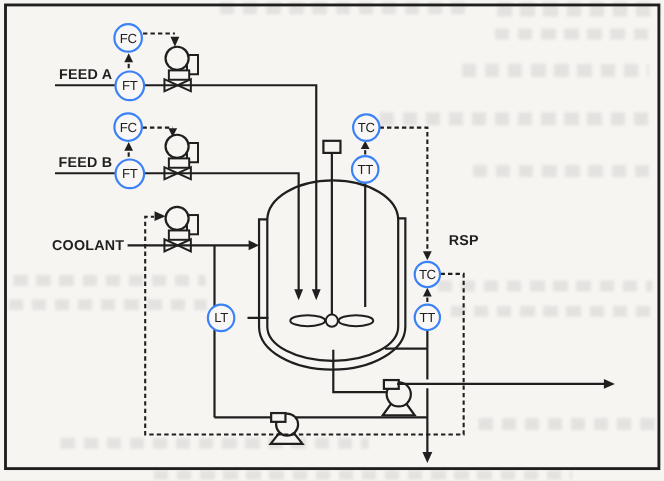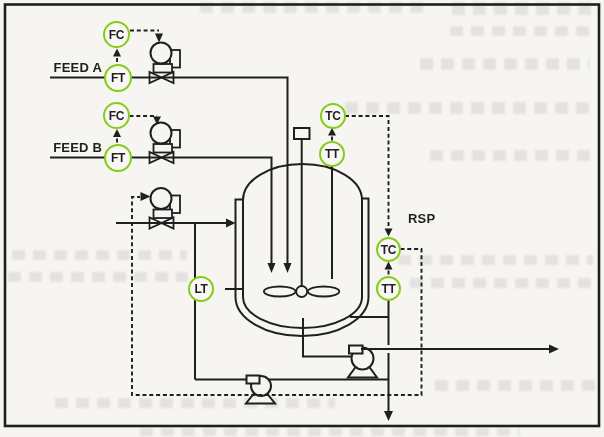--- a/index.html
+++ b/index.html
@@ -2,23 +2,23 @@
 <html><head>
 <meta charset="utf-8">
 <style>
   html,body{margin:0;padding:0;background:#e9e8e4;}
   #figure{
     position:relative;width:604px;height:437px;background:#f6f5f2;
     font-family:"Liberation Sans",sans-serif;overflow:hidden;
   }
   #linework{position:absolute;left:0;top:0;}
   .bubble{
-    position:absolute;border:2px solid #84cc16;border-radius:50%;
+    position:absolute;border:2px solid #3b82f6;border-radius:50%;
     background:#f9f8f6;display:flex;align-items:center;justify-content:center;
-    font-size:12px;font-weight:bold;color:#1f1f1f;letter-spacing:-0.3px;box-sizing:border-box;
+    font-size:12px;font-weight:normal;color:#1f1f1f;letter-spacing:-0.3px;box-sizing:border-box;
   }
   .stream-label{
     position:absolute;font-size:13px;font-weight:bold;color:#1f1f1f;
     letter-spacing:0.2px;line-height:14px;
   }
   .right-align{text-align:right;}
   .smudge{
     position:absolute;pointer-events:none;opacity:0.13;filter:blur(1.3px);
     background:repeating-linear-gradient(90deg,#6b6b6b 0 13px,transparent 13px 21px);
   }
@@ -132,14 +132,15 @@
   <div class="bubble" style="left:103px;top:102px;width:27px;height:27px;">FC</div>
   <div class="bubble" style="left:104px;top:144px;width:28px;height:28px;">FT</div>
   <div class="bubble" style="left:320px;top:103px;width:26px;height:26px;">TC</div>
   <div class="bubble" style="left:319px;top:141px;width:26px;height:26px;">TT</div>
   <div class="bubble" style="left:188px;top:276px;width:26px;height:26px;">LT</div>
   <div class="bubble" style="left:376px;top:237px;width:25px;height:25px;">TC</div>
   <div class="bubble" style="left:376px;top:276px;width:25px;height:25px;">TT</div>
 
   <div class="stream-label right-align" style="left:30px;top:61px;width:72px;text-align:right;">FEED A</div>
   <div class="stream-label right-align" style="left:30px;top:141px;width:72px;">FEED B</div>
+  <div class="stream-label right-align" style="left:20px;top:216px;width:93px;">COOLANT</div>
   <div class="stream-label" style="left:408px;top:212px;width:40px;">RSP</div>
 </div>
 
 </body></html>

